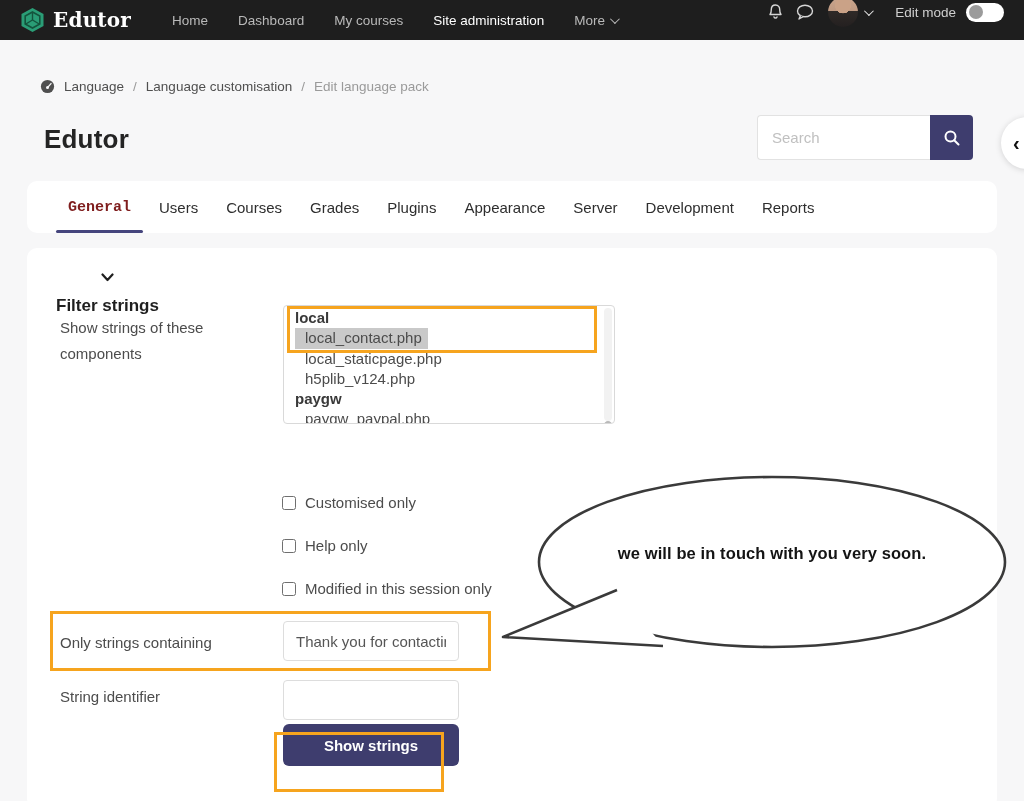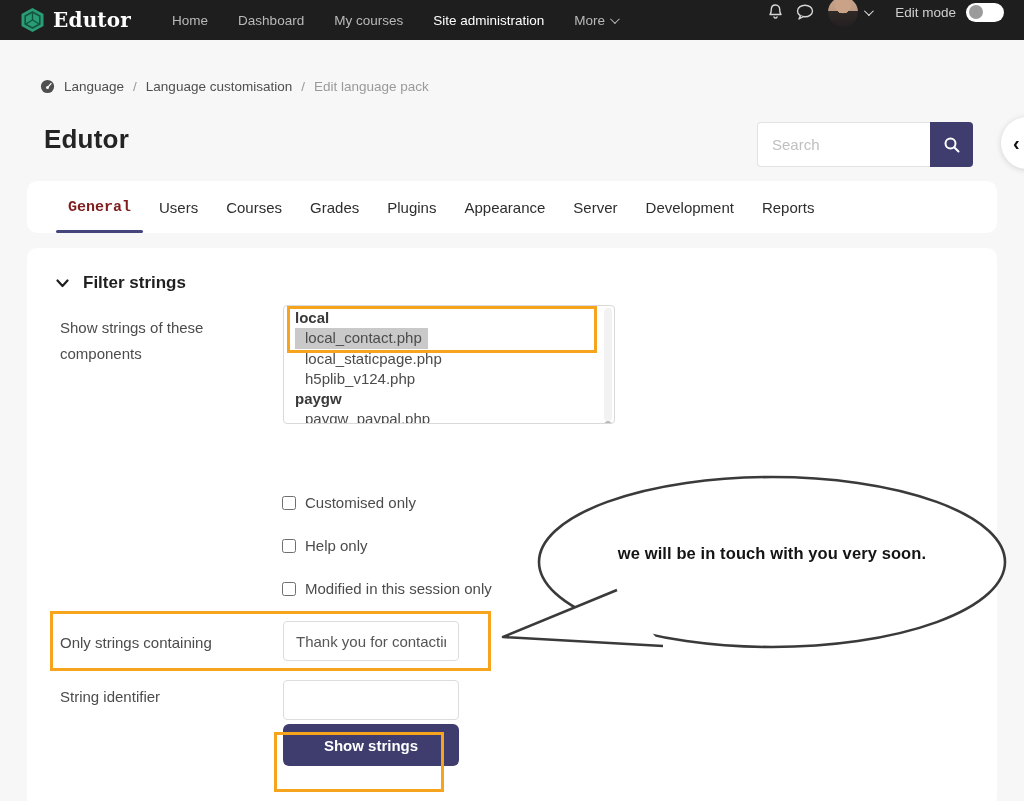--- a/index.html
+++ b/index.html
@@ -30,36 +30,36 @@
   .toggle .knob { position:absolute; left:3px; top:2.5px; width:14px; height:14px; border-radius:50%; background:#9b9b9b; }
 
   
   .breadcrumb { position:absolute; left:40px; top:79px; display:flex; align-items:center; gap:9px; font-size:13.5px; color:#555; }
   .crumb { cursor:pointer; color:#4f4f4f; }
   .crumb-sep { color:#9a9a9a; }
   .crumb.last { color:#9a9a9a; cursor:default; }
 
   
   .page-title { position:absolute; left:44px; top:124px; font-size:26px; font-weight:bold; color:#242424; letter-spacing:.2px; }
-  .searchbar { position:absolute; left:757px; top:122px; display:flex; }
+  .searchbar { position:absolute; left:757px; top:115px; display:flex; }
   .search-input { width:173px; height:45px; border:1px solid #e2e2e2; border-right:none; border-radius:4px 0 0 4px; padding:0 14px; font-size:15px; color:#444; outline:none; background:#fff; font-family:"Liberation Sans",sans-serif; }
   .search-input::placeholder { color:#c0c0c0; }
   .search-btn { width:43px; height:45px; background:#3e3d6e; border:none; border-radius:0 4px 4px 0; cursor:pointer; display:flex; align-items:center; justify-content:center; }
   .drawer-toggle { position:absolute; left:1001px; top:117px; width:52px; height:52px; background:#fff; border-radius:50%; box-shadow:0 1px 6px rgba(0,0,0,.15); display:flex; align-items:center; cursor:pointer; }
   .drawer-toggle span { font-size:20px; font-weight:bold; color:#111; margin-left:12px; }
 
   
   .tabbar { position:absolute; left:27px; top:181px; width:970px; height:52px; background:#fff; border-radius:10px; display:flex; align-items:center; padding-left:27px; }
   .tab { font-size:15px; color:#2e2e2e; padding:0 14px; height:52px; display:flex; align-items:center; cursor:pointer; position:relative; }
   .tab.active { color:#7f1d1d; font-weight:bold;font-family:Liberation Mono, monospace; }
   .tab.active::after { content:""; position:absolute; left:2px; right:2px; bottom:0; height:3px; background:#45457d; border-radius:2px; }
 
   
   .card { position:absolute; left:27px; top:248px; width:970px; height:560px; background:#fff; border-radius:10px; }
-  .section-head { position:absolute; left:56px; top:273px; display:flex; align-items:center; gap:14px; cursor:pointer; }
+  .section-head { position:absolute; left:56px; top:273px; display:flex; align-items:center; gap:14px; cursor:pointer;flex-direction:column; }
   .section-title { font-size:17px; font-weight:bold; color:#1f1f1f; }
 
   .form-label { position:absolute; font-size:15px; color:#4c4c4c; }
 
   
   .listbox { position:absolute; left:283px; top:305px; width:332px; height:119px; background:#fff; border:1px solid #d9d9d9; border-radius:4px; overflow:hidden; }
   .lb-inner { padding:2px 0 0 11px; }
   .lb-row { font-size:15px; line-height:20px; color:#4c4c4c; white-space:nowrap; cursor:pointer; }
   .lb-row.group { font-weight:bold; color:#3a3a3a; }
   .lb-row.opt { padding-left:10px; }

